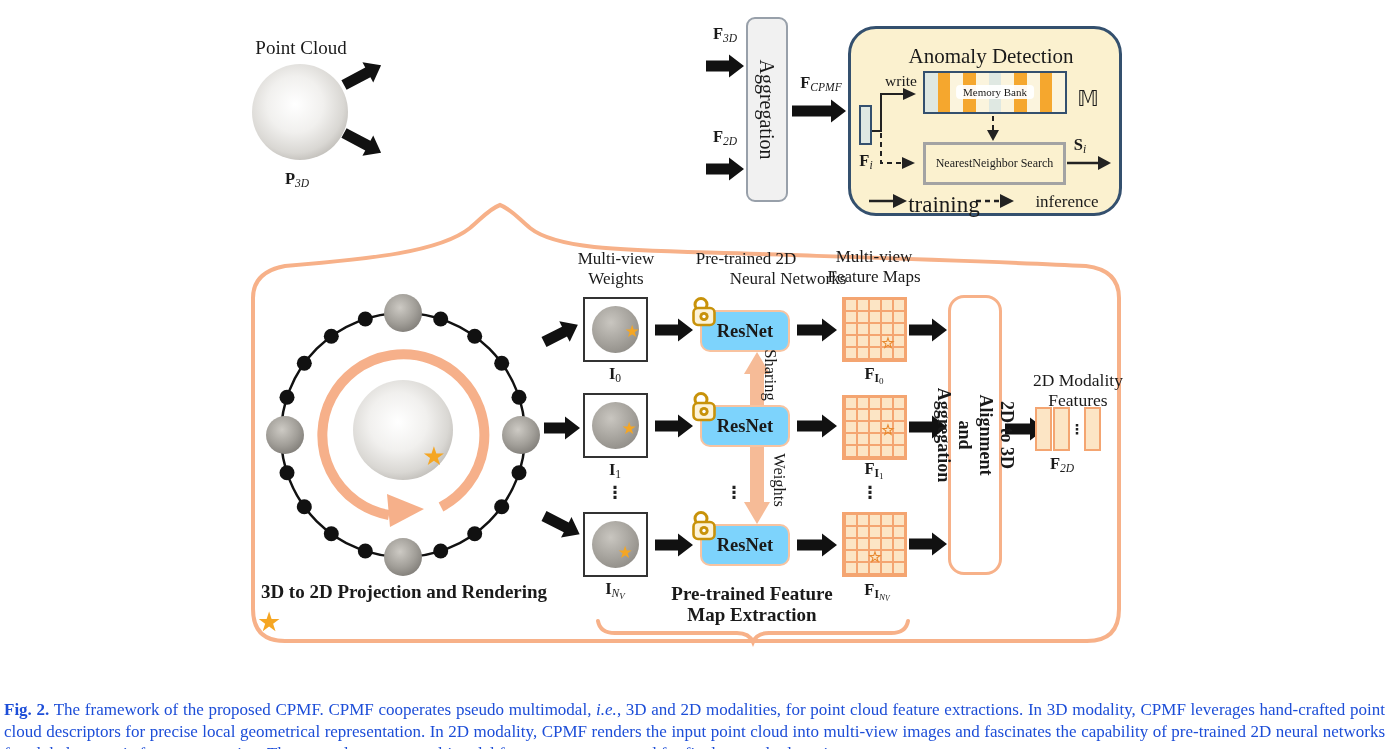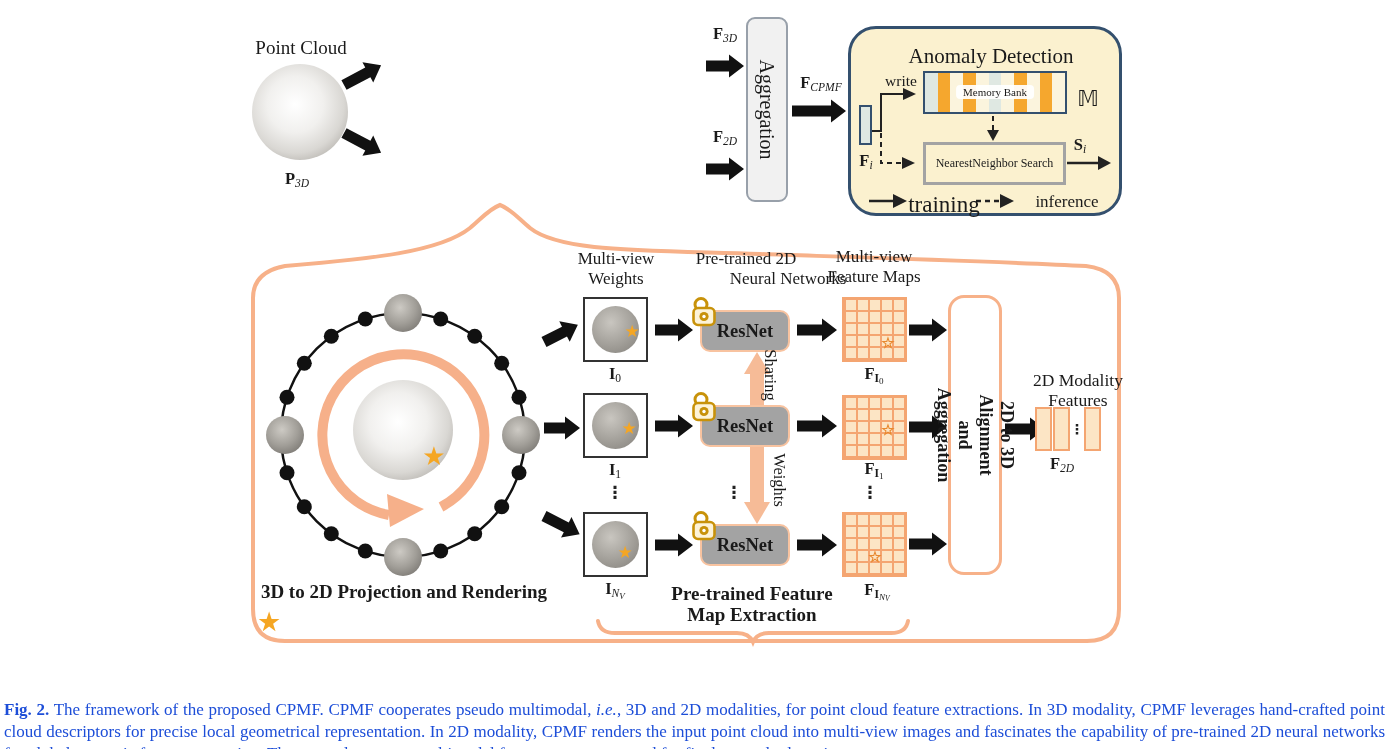--- a/index.html
+++ b/index.html
@@ -20,21 +20,21 @@
   .fm .b{font-weight:700;}
   .fm .i{font-style:italic;}
   .fm .s1{font-size:0.70em;vertical-align:-0.28em;}
   .fm .s1b{font-size:0.70em;vertical-align:-0.28em;font-weight:700;}
   .fm .s2{font-size:0.55em;vertical-align:-0.55em;}
   .fm .s3{font-size:0.46em;vertical-align:-0.8em;}
   .hdr{font-size:17px;}
   .imgbox{position:absolute;left:583px;width:65px;height:65px;background:#fff;border:2px solid #333;box-sizing:border-box;}
   .walnut{position:absolute;left:7px;top:7px;width:47px;height:47px;border-radius:50%;
           background:radial-gradient(circle at 40% 35%, #c9c6c0, #9b9892 65%, #827f7a);}
-  .resnet{position:absolute;left:700px;width:90px;height:42px;background:#a3a3a3;border:2.5px solid #f8c3a0;
+  .resnet{position:absolute;left:700px;width:90px;height:42px;background:#7dd3fc;border:2.5px solid #f8c3a0;
           border-radius:10px;box-sizing:border-box;display:flex;align-items:center;justify-content:center;
           font-weight:700;font-size:18.5px;}
   .grid{position:absolute;left:842px;width:65px;height:65px;box-sizing:border-box;border:2.5px solid #f4a571;
         background:repeating-linear-gradient(90deg,#f4a571 0 1.8px,transparent 1.8px 12px),
                    repeating-linear-gradient(0deg,#f4a571 0 1.8px,transparent 1.8px 12px),#fce5c5;}
   .alignbox{left:948px;top:295px;width:54px;height:280px;background:#fff;border:3px solid #f7b189;border-radius:16px;}
   .alignbox .inner{width:250px;transform:rotate(90deg);text-align:center;font-weight:700;font-size:18px;line-height:21px;}
   .bar{position:absolute;top:407px;width:17px;height:44px;background:#fce5c5;border:2px solid #f4a571;box-sizing:border-box;}
   .dots{font-family:"DejaVu Sans",sans-serif;font-size:17px;font-weight:700;color:#222;}
   .star{color:#f5a623;}

